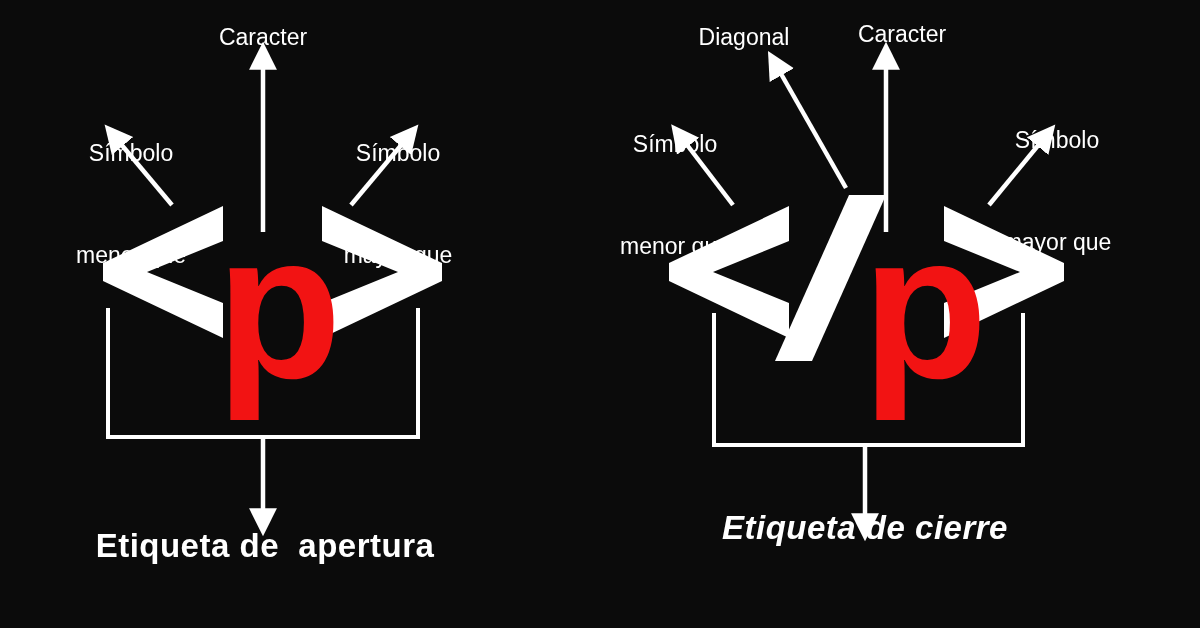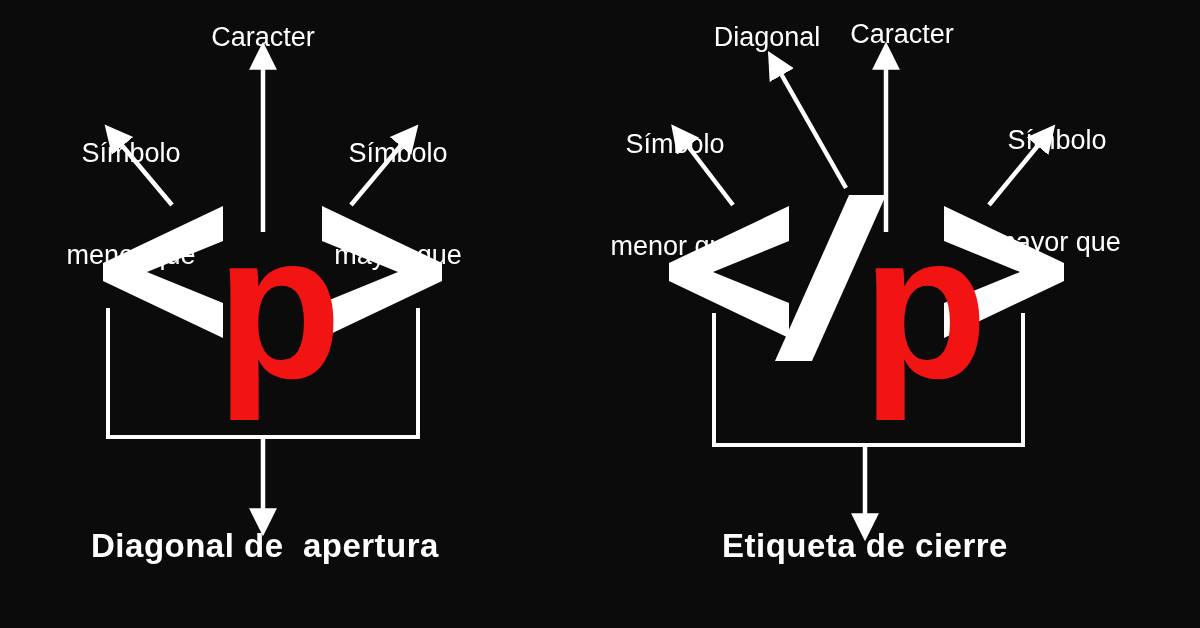--- a/index.html
+++ b/index.html
@@ -20,21 +20,21 @@
     top: 0;
     left: 0;
     width: 1200px;
     height: 628px;
   }
   .lbl {
     position: absolute;
     color: #ffffff;
     font-family: "Liberation Sans", sans-serif;
     font-weight: 400;
-    font-size: 27px;
+    font-size: 23px;
     line-height: 33px;
     white-space: pre;
     text-align: center;
     letter-spacing: 0px;
   }
   .lbl.two-line { line-height: 34px; text-align: center; }
   .lbl.bold {
     font-weight: bold;
     font-size: 33px;
     letter-spacing: 0.5px;
@@ -101,31 +101,31 @@
     <div>menor que</div>
   </div>
 
   <div class="lbl" style="left:183px; top:21px; width:160px;">Caracter</div>
 
   <div class="lbl two-line" style="left:303px; top:68px; width:190px;">
     <div>Símbolo</div>
     <div>mayor que</div>
   </div>
 
-  <div class="lbl bold" style="left:60px; top:529px; width:410px;">Diagonal de  apertura</div>
+  <div class="lbl bold" style="left:60px; top:529px; width:410px;">Etiqueta de  apertura</div>
 
   <div class="lbl two-line" style="left:580px; top:59px; width:190px;">
     <div>Símbolo</div>
     <div>menor que</div>
   </div>
 
-  <div class="lbl" style="left:692px; top:21px; width:150px;">Diagonal</div>
+  <div class="lbl" style="left:669px; top:21px; width:150px;">Diagonal</div>
 
   <div class="lbl" style="left:822px; top:18px; width:160px;">Caracter</div>
 
   <div class="lbl two-line" style="left:962px; top:55px; width:190px;">
     <div>Símbolo</div>
     <div>mayor que</div>
   </div>
 
-  <div class="lbl bold" style="left:690px; top:529px; width:350px;">Etiqueta de cierre</div>
+  <div class="lbl bold" style="left:690px; top:511px; width:350px;font-style:italic;">Etiqueta de cierre</div>
 
 </div>
 
 </body></html>

